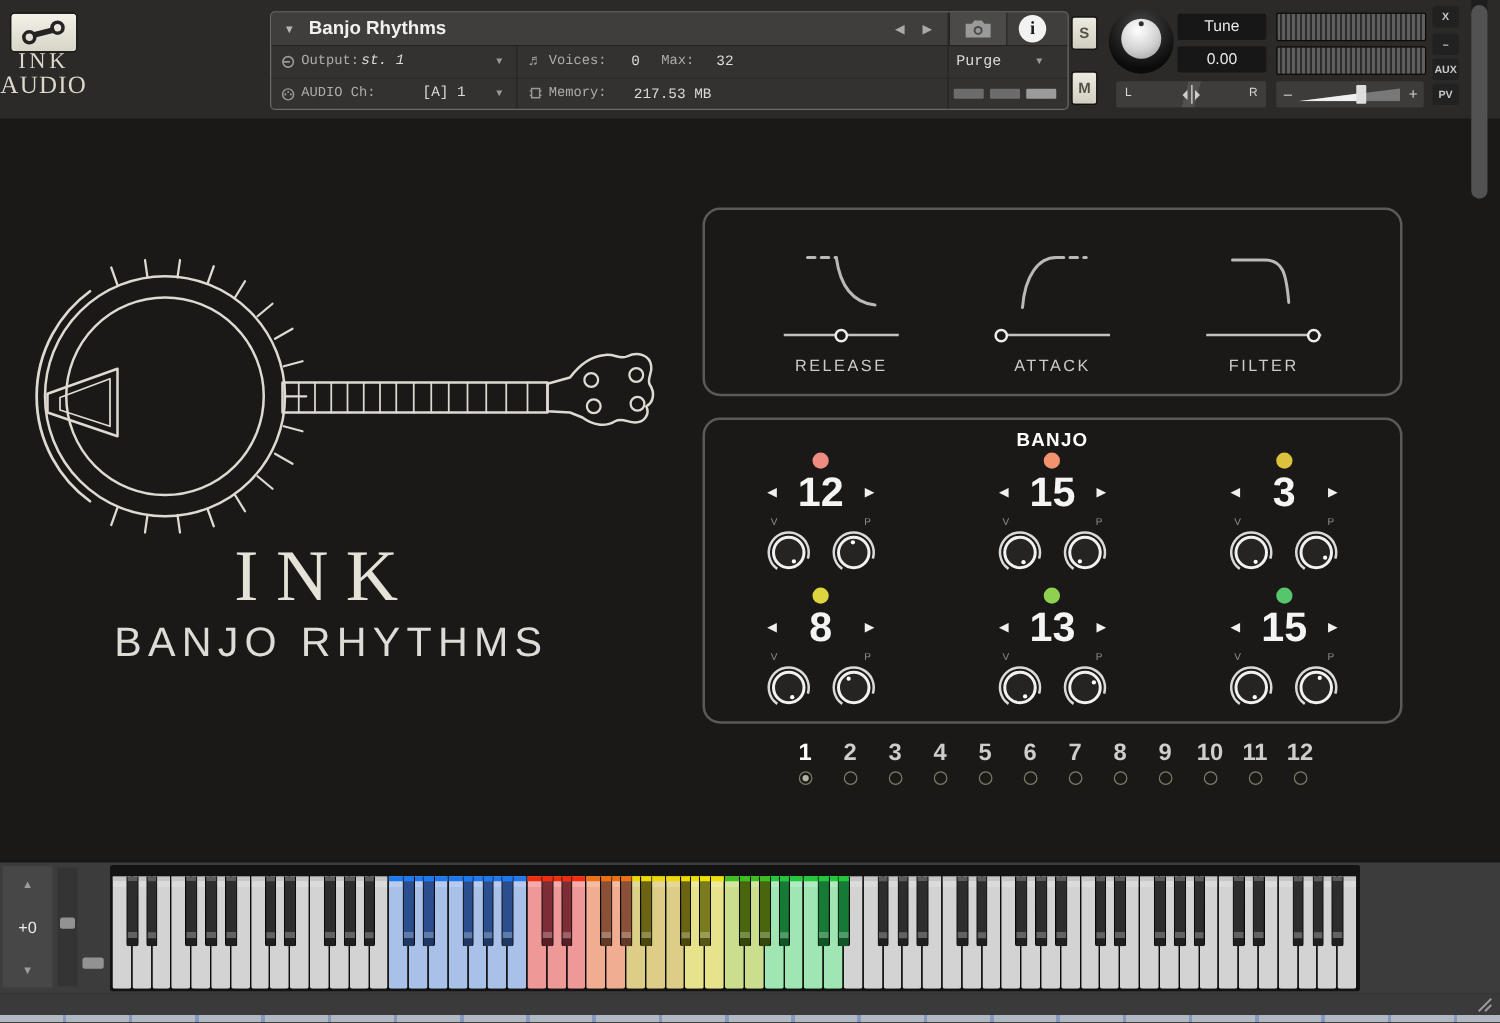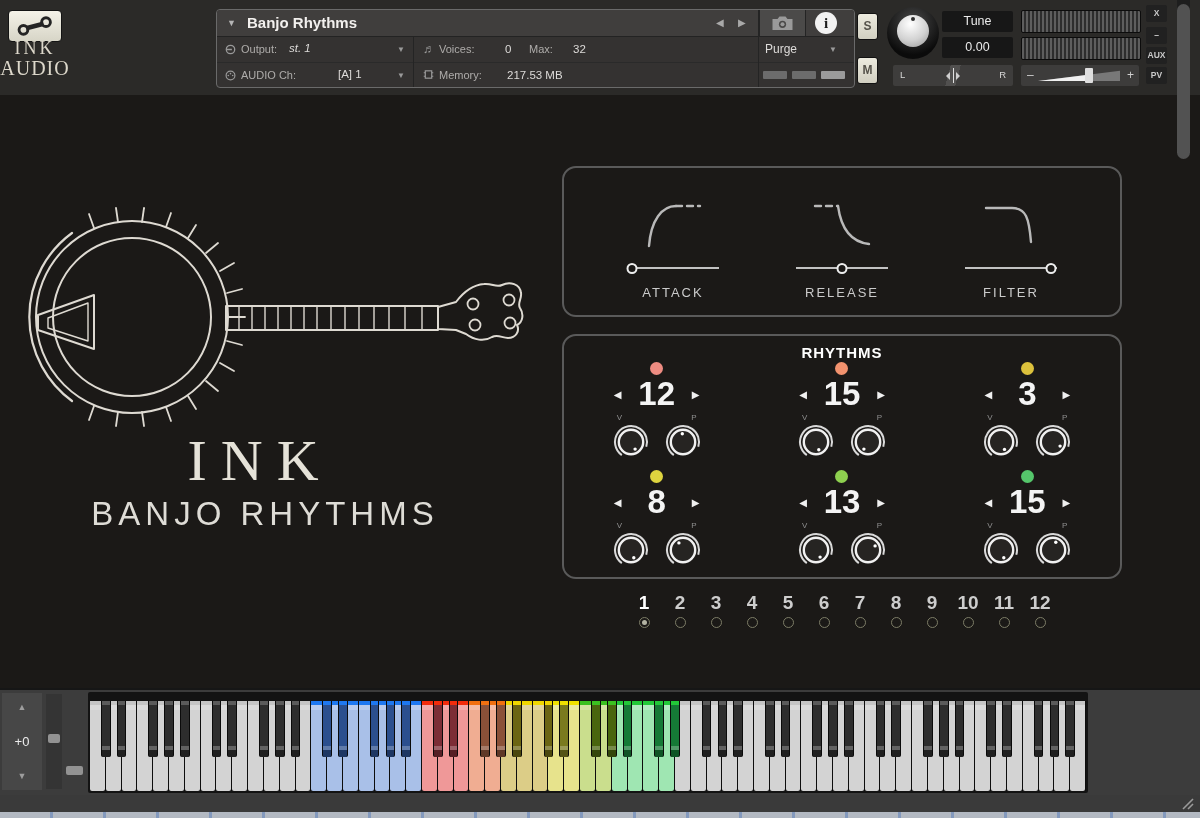--- a/index.html
+++ b/index.html
@@ -23,21 +23,21 @@
     border-bottom:1px solid #232323;}
   .hb-caret{position:absolute;left:10px;top:8px;font-size:9px;color:#b5b5b5;}
   .hb-title{position:absolute;left:30px;top:4px;font-size:15px;font-weight:bold;color:#f2f0ee;}
   .hb-nav{position:absolute;top:7px;font-size:10px;color:#a9a9a9;}
   .cam-btn{position:absolute;left:542px;top:0;width:45px;height:26px;background:#4b4a49;
     border-left:1px solid #242424;border-right:1px solid #242424;
     display:flex;align-items:center;justify-content:center;}
   .info-btn{position:absolute;left:598px;top:2px;width:22px;height:22px;border-radius:50%;
     background:#f2f2f2;color:#1d1d1d;font-family:"Liberation Serif",serif;font-weight:bold;
     font-size:15px;text-align:center;line-height:22px;}
-  .hb-row{position:absolute;left:0;width:100%;height:25px;}
+  .hb-row{position:absolute;left:0;width:100%;height:25px;font-family:Liberation Mono, monospace;}
   .hb-row2{top:27px;border-bottom:1px solid #2a2a2a;}
   .hb-row3{top:53px;}
   .hb-sep{position:absolute;top:27px;width:1px;height:50px;background:#242424;}
   .lbl{color:#aeacaa;font-size:11px;} .val{color:#dddbd9;font-size:11.5px;}
   .hicon{color:#999;font-size:10px;}
   .dd{color:#9a9a9a;font-size:8px;}
   .purge-bars{position:absolute;left:546px;top:8px;display:flex;gap:5px;}
   .purge-bars span{width:24px;height:8px;border-radius:1px;background:#6c6c6c;}
   .purge-bars span:last-child{background:#9b9b9b;}
 
@@ -332,59 +332,59 @@
     </svg>
   </div>
 
   <div class="ink-title">INK</div>
   <div class="ink-sub">BANJO RHYTHMS</div>
 
   <div class="panel env-panel">
     <div class="env-mod">
       <div class="env-icon">
         <svg width="62" height="54" viewBox="0 0 62 54" fill="none" stroke="#b9b9b9" stroke-width="2.4" stroke-linecap="round">
-          <path d="M7 50 C9 24 20 10 34 10"></path>
-            <path d="M34 10 H58" stroke-dasharray="6 5"></path>
+          <path d="M4 10 H27" stroke-dasharray="6 5"></path>
+            <path d="M27 10 C30 32 40 46 58 48"></path>
         </svg>
       </div>
       <div class="env-slider">
         <div class="env-track"></div>
-          <div class="env-handle" style="left: 5%;"></div>
-      </div>
-      <div class="env-label">ATTACK</div>
+          <div class="env-handle" style="left: 50%;"></div>
+      </div>
+      <div class="env-label">RELEASE</div>
     </div>
     <div class="env-mod">
       <div class="env-icon">
         <svg width="62" height="54" viewBox="0 0 62 54" fill="none" stroke="#b9b9b9" stroke-width="2.4" stroke-linecap="round">
-          <path d="M4 10 H27" stroke-dasharray="6 5"></path>
-            <path d="M27 10 C30 32 40 46 58 48"></path>
+          <path d="M7 50 C9 24 20 10 34 10"></path>
+            <path d="M34 10 H58" stroke-dasharray="6 5"></path>
         </svg>
       </div>
       <div class="env-slider">
         <div class="env-track"></div>
-          <div class="env-handle" style="left: 50%;"></div>
-      </div>
-      <div class="env-label">RELEASE</div>
+          <div class="env-handle" style="left: 5%;"></div>
+      </div>
+      <div class="env-label">ATTACK</div>
     </div>
     <div class="env-mod">
       <div class="env-icon">
         <svg width="62" height="54" viewBox="0 0 62 54" fill="none" stroke="#b9b9b9" stroke-width="2.4" stroke-linecap="round">
           <path d="M6 12 H32 C46 12 49 22 51 46"></path>
         </svg>
       </div>
       <div class="env-slider">
         <div class="env-track"></div>
           <div class="env-handle" style="left: 93%;"></div>
       </div>
       <div class="env-label">FILTER</div>
     </div>
   </div>
 
   <div class="panel rnd-panel">
-    <div class="rnd-title">RHYTHMS</div>
+    <div class="rnd-title">BANJO</div>
     <div class="slots" id="slots">
         <div class="slot">
           <span class="led" style="background:#ee8c82"></span>
           <div class="val-row">
             <span class="arrow">◀</span>
             <span class="slot-value">12</span>
             <span class="arrow">▶</span>
           </div>
           <div class="vp-row">
             <span>V</span>

